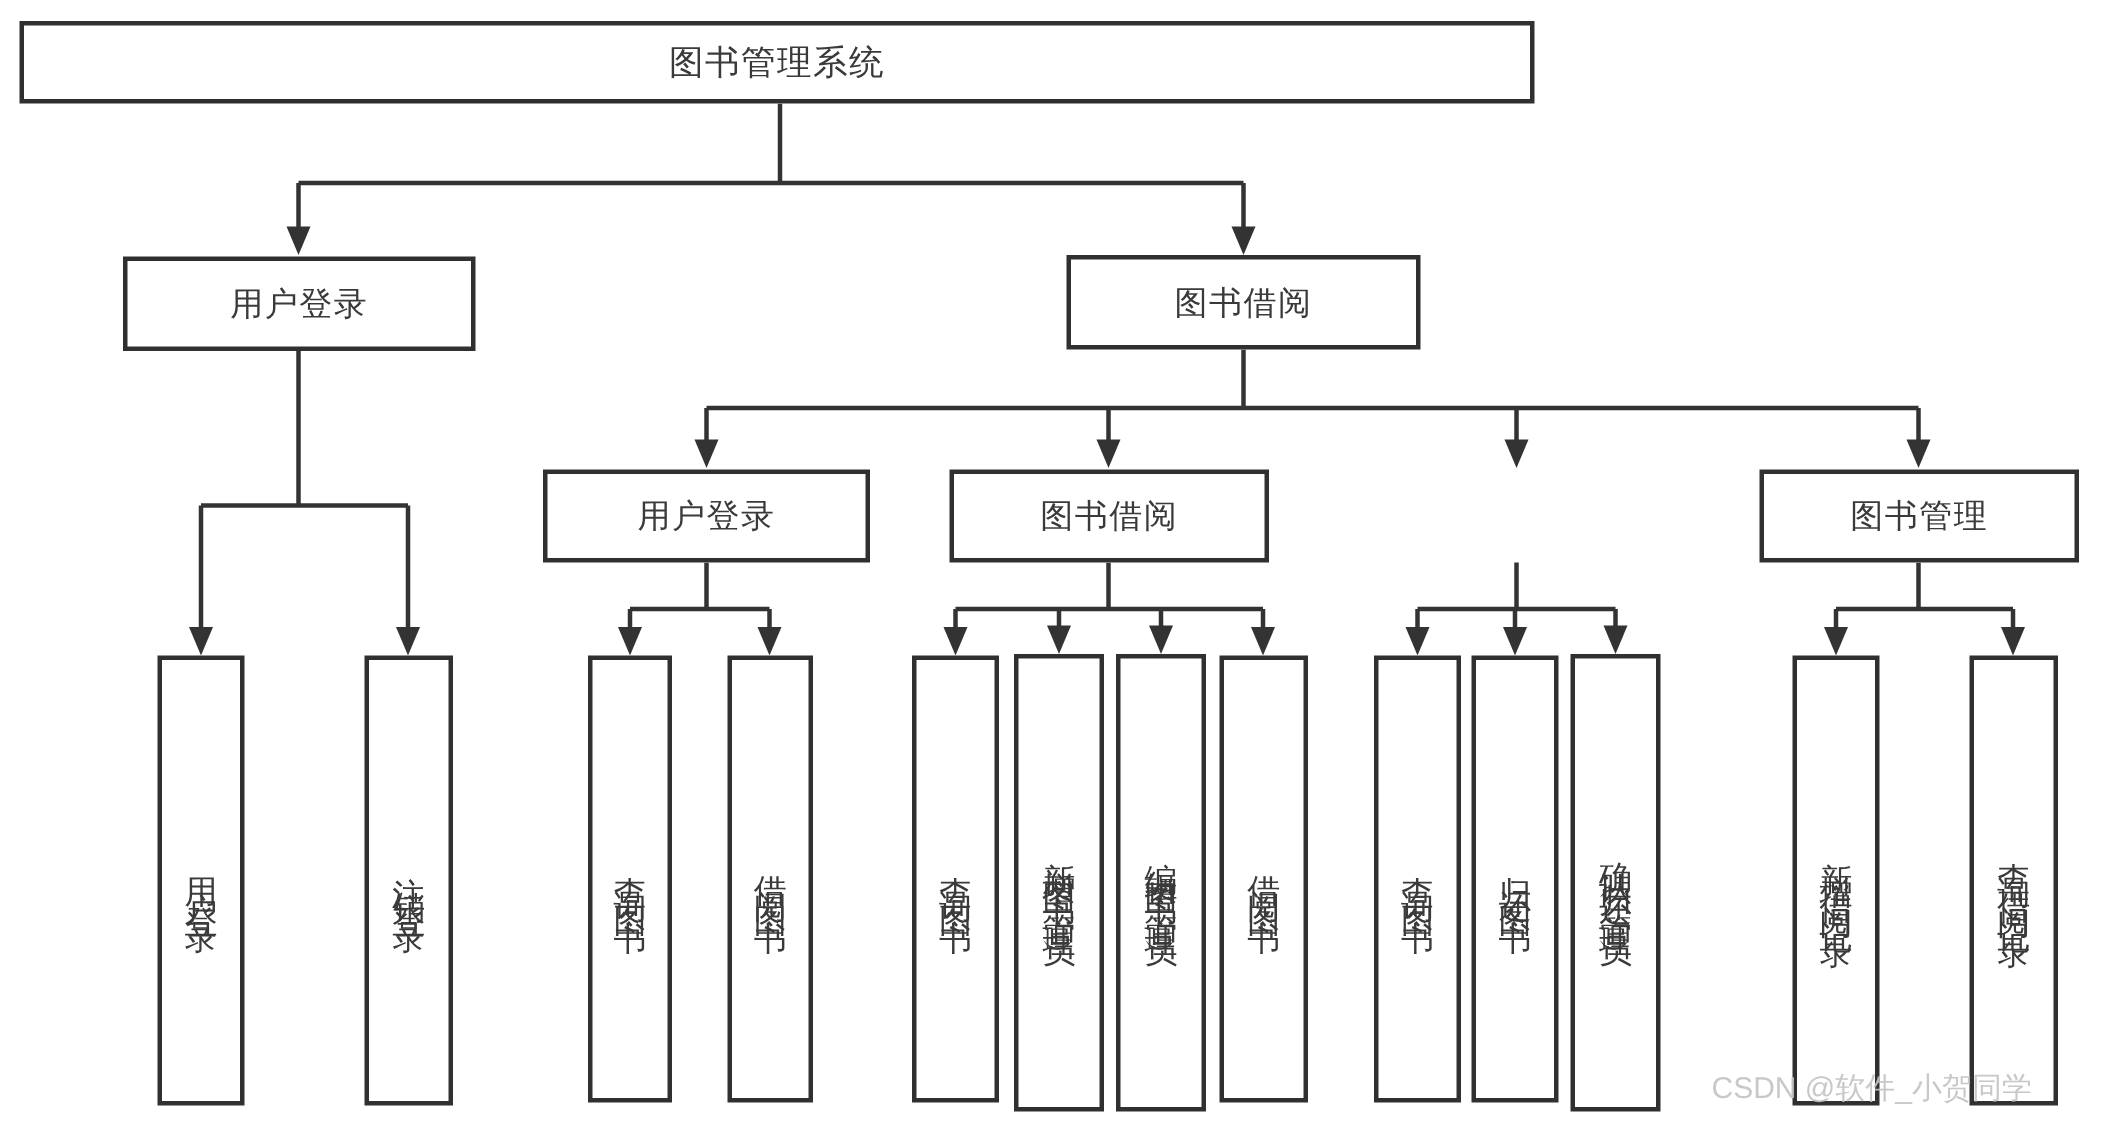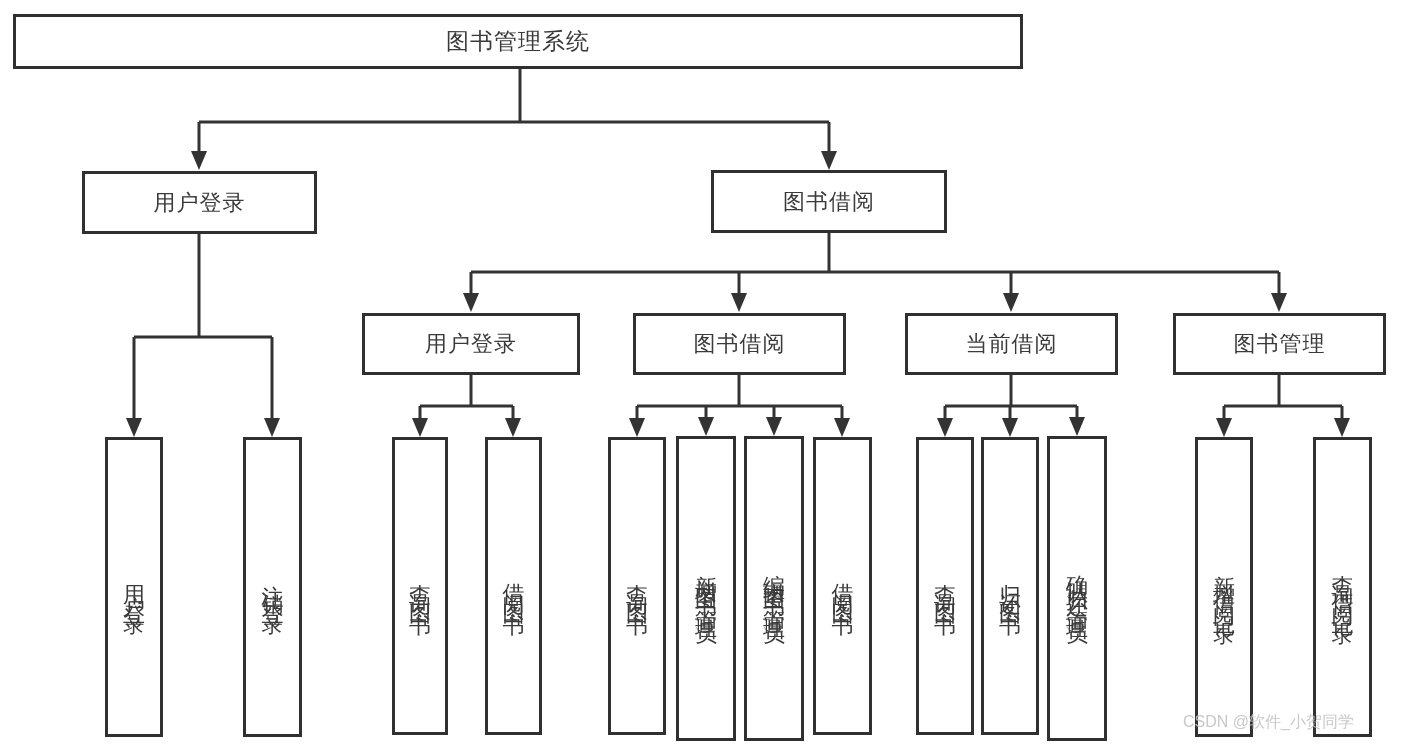--- a/index.html
+++ b/index.html
@@ -52,23 +52,23 @@
   .vbox {
     writing-mode: vertical-rl;
     text-orientation: mixed;
     font-size: 22px;
     letter-spacing: 10px;
     line-height: 1;
   }
   .vbox.long { letter-spacing: 7px; }
   .watermark {
     position: absolute;
-    left: 1183px;
+    left: 1141px;
     top: 712px;
-    font-size: 16px;
+    font-size: 20px;
     color: var(--watermark);
     opacity: 0.9;
     white-space: nowrap;
     z-index: 5;
   }
 </style>
 </head>
 <body>
 
 <div class="stage">
@@ -135,21 +135,20 @@
     <polygon points="1334,418 1350,418 1342,437"></polygon>
   </svg>
 
   <div class="hbox root" style="left:13px;top:14px;width:1010px;height:55px">图书管理系统</div>
 
   <div class="hbox" style="left:82px;top:171px;width:235px;height:63px">用户登录</div>
   <div class="hbox" style="left:711px;top:170px;width:236px;height:63px">图书借阅</div>
 
   <div class="hbox" style="left:362px;top:313px;width:218px;height:62px">用户登录</div>
   <div class="hbox" style="left:633px;top:313px;width:213px;height:62px">图书借阅</div>
-  <div class="hbox" style="left:905px;top:313px;width:213px;height:62px">当前借阅</div>
   <div class="hbox" style="left:1173px;top:313px;width:213px;height:62px">图书管理</div>
 
   <div class="vbox" style="left:105px;top:437px;width:58px;height:300px">用户登录</div>
   <div class="vbox" style="left:243px;top:437px;width:59px;height:300px">注销登录</div>
 
   <div class="vbox" style="left:392px;top:437px;width:56px;height:298px">查询图书</div>
   <div class="vbox" style="left:485px;top:437px;width:57px;height:298px">借阅图书</div>
 
   <div class="vbox" style="left:608px;top:437px;width:58px;height:298px">查询图书</div>
   <div class="vbox long" style="left:676px;top:436px;width:60px;height:305px">新增图书（管理员）</div>

